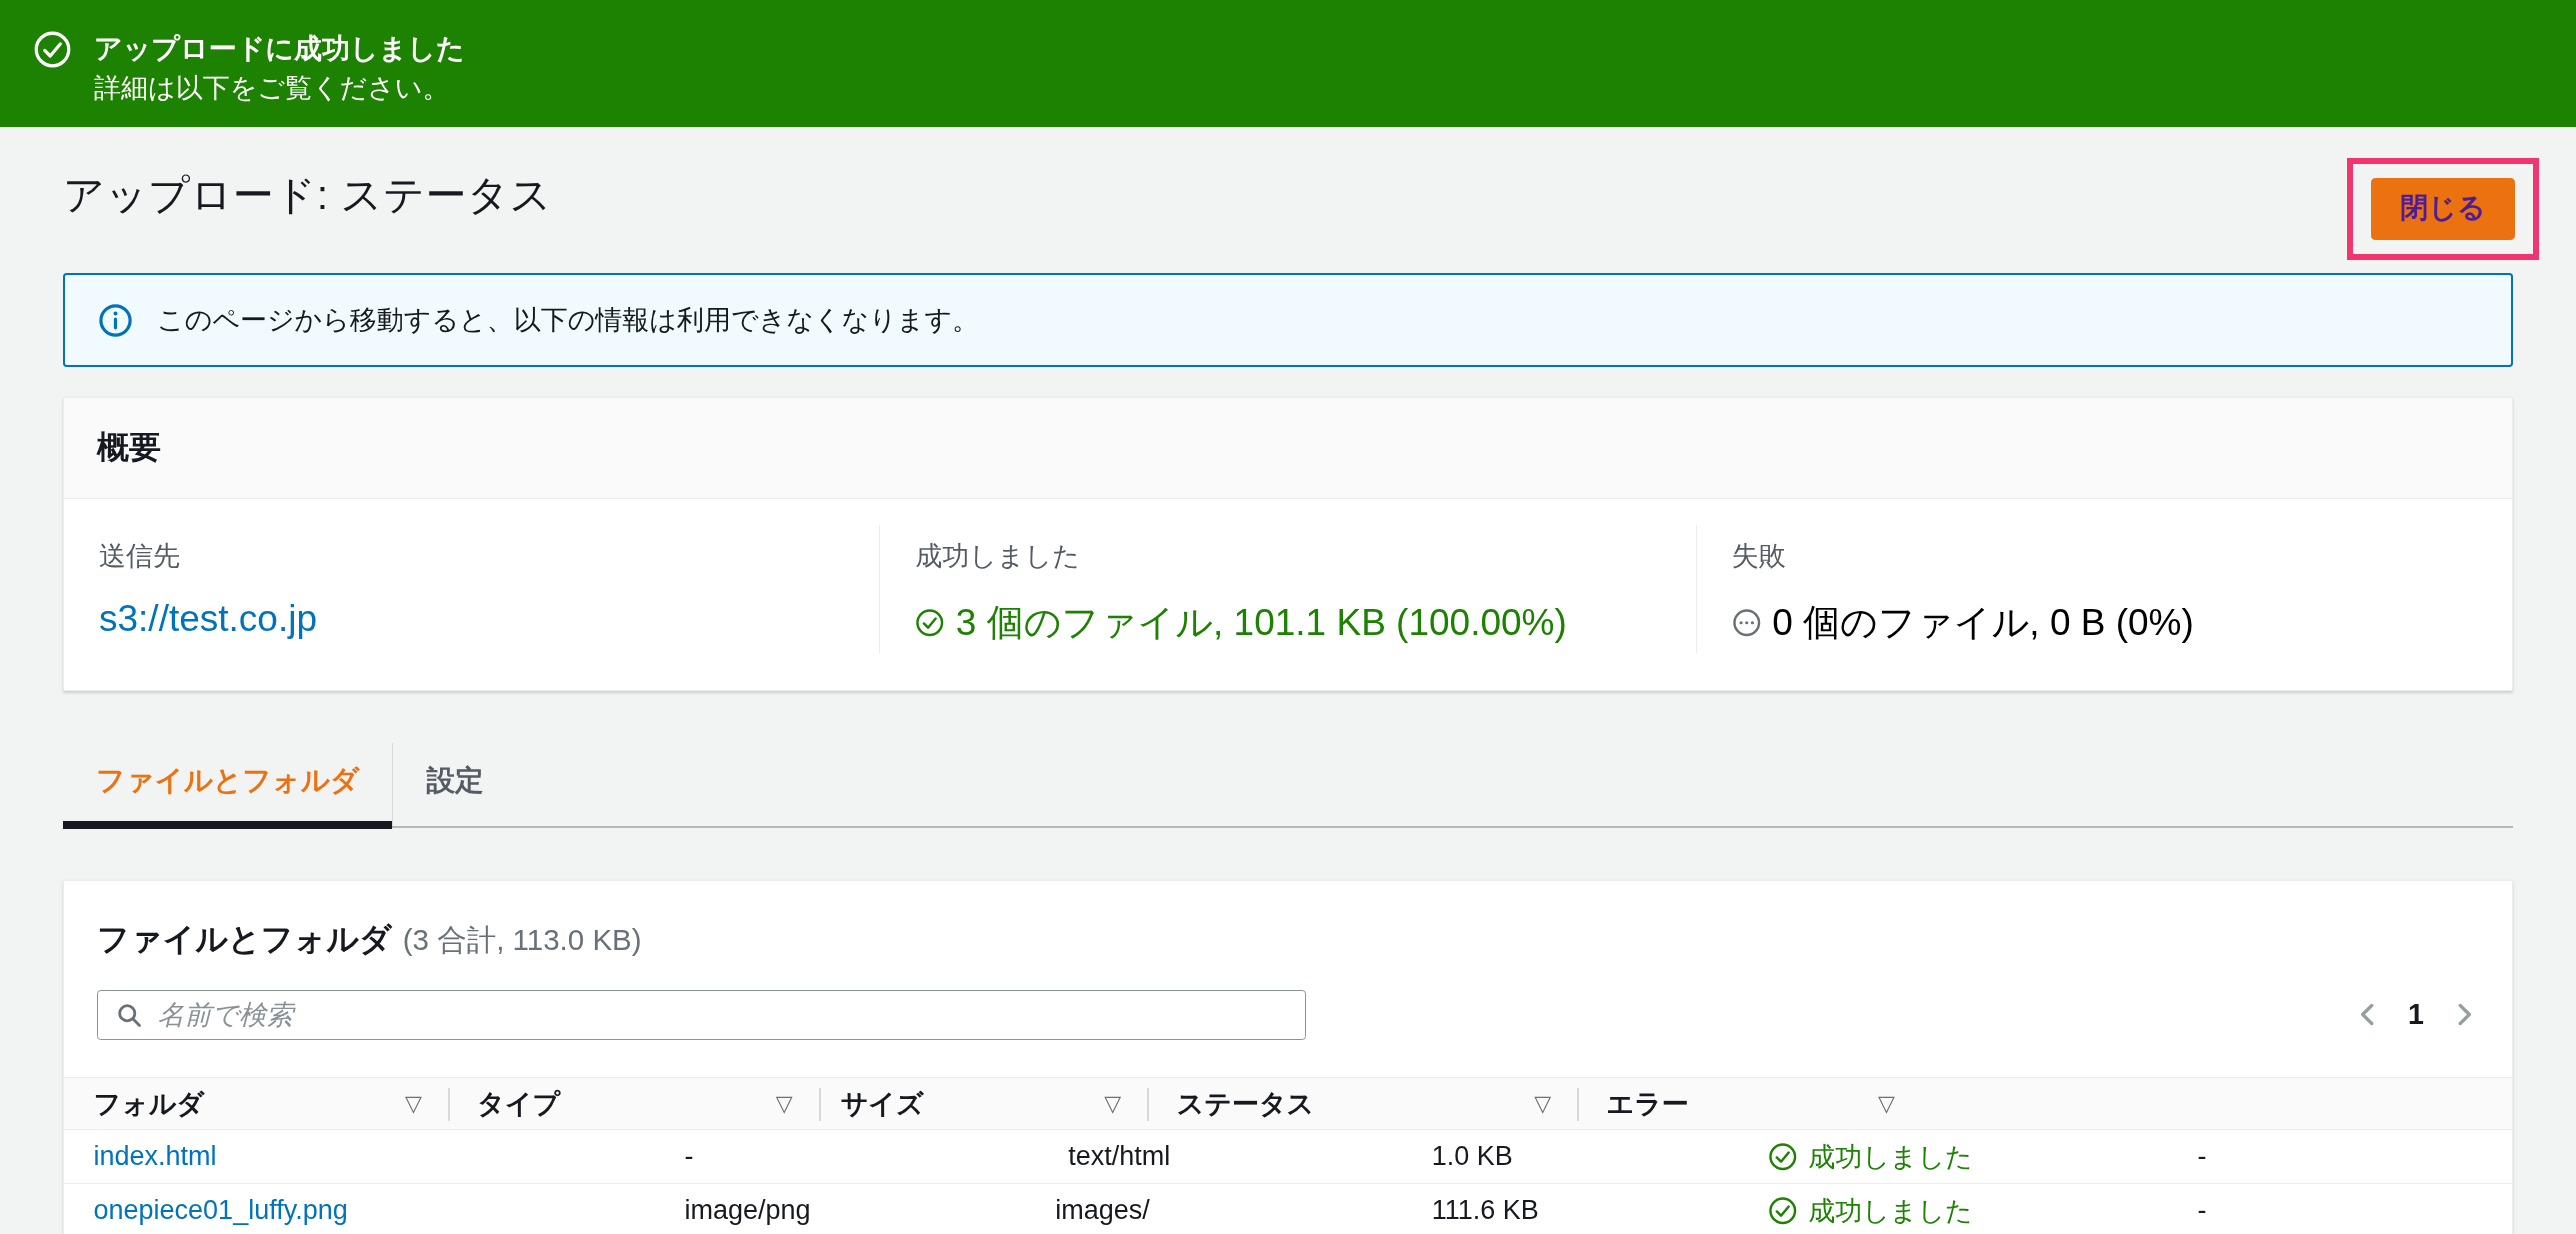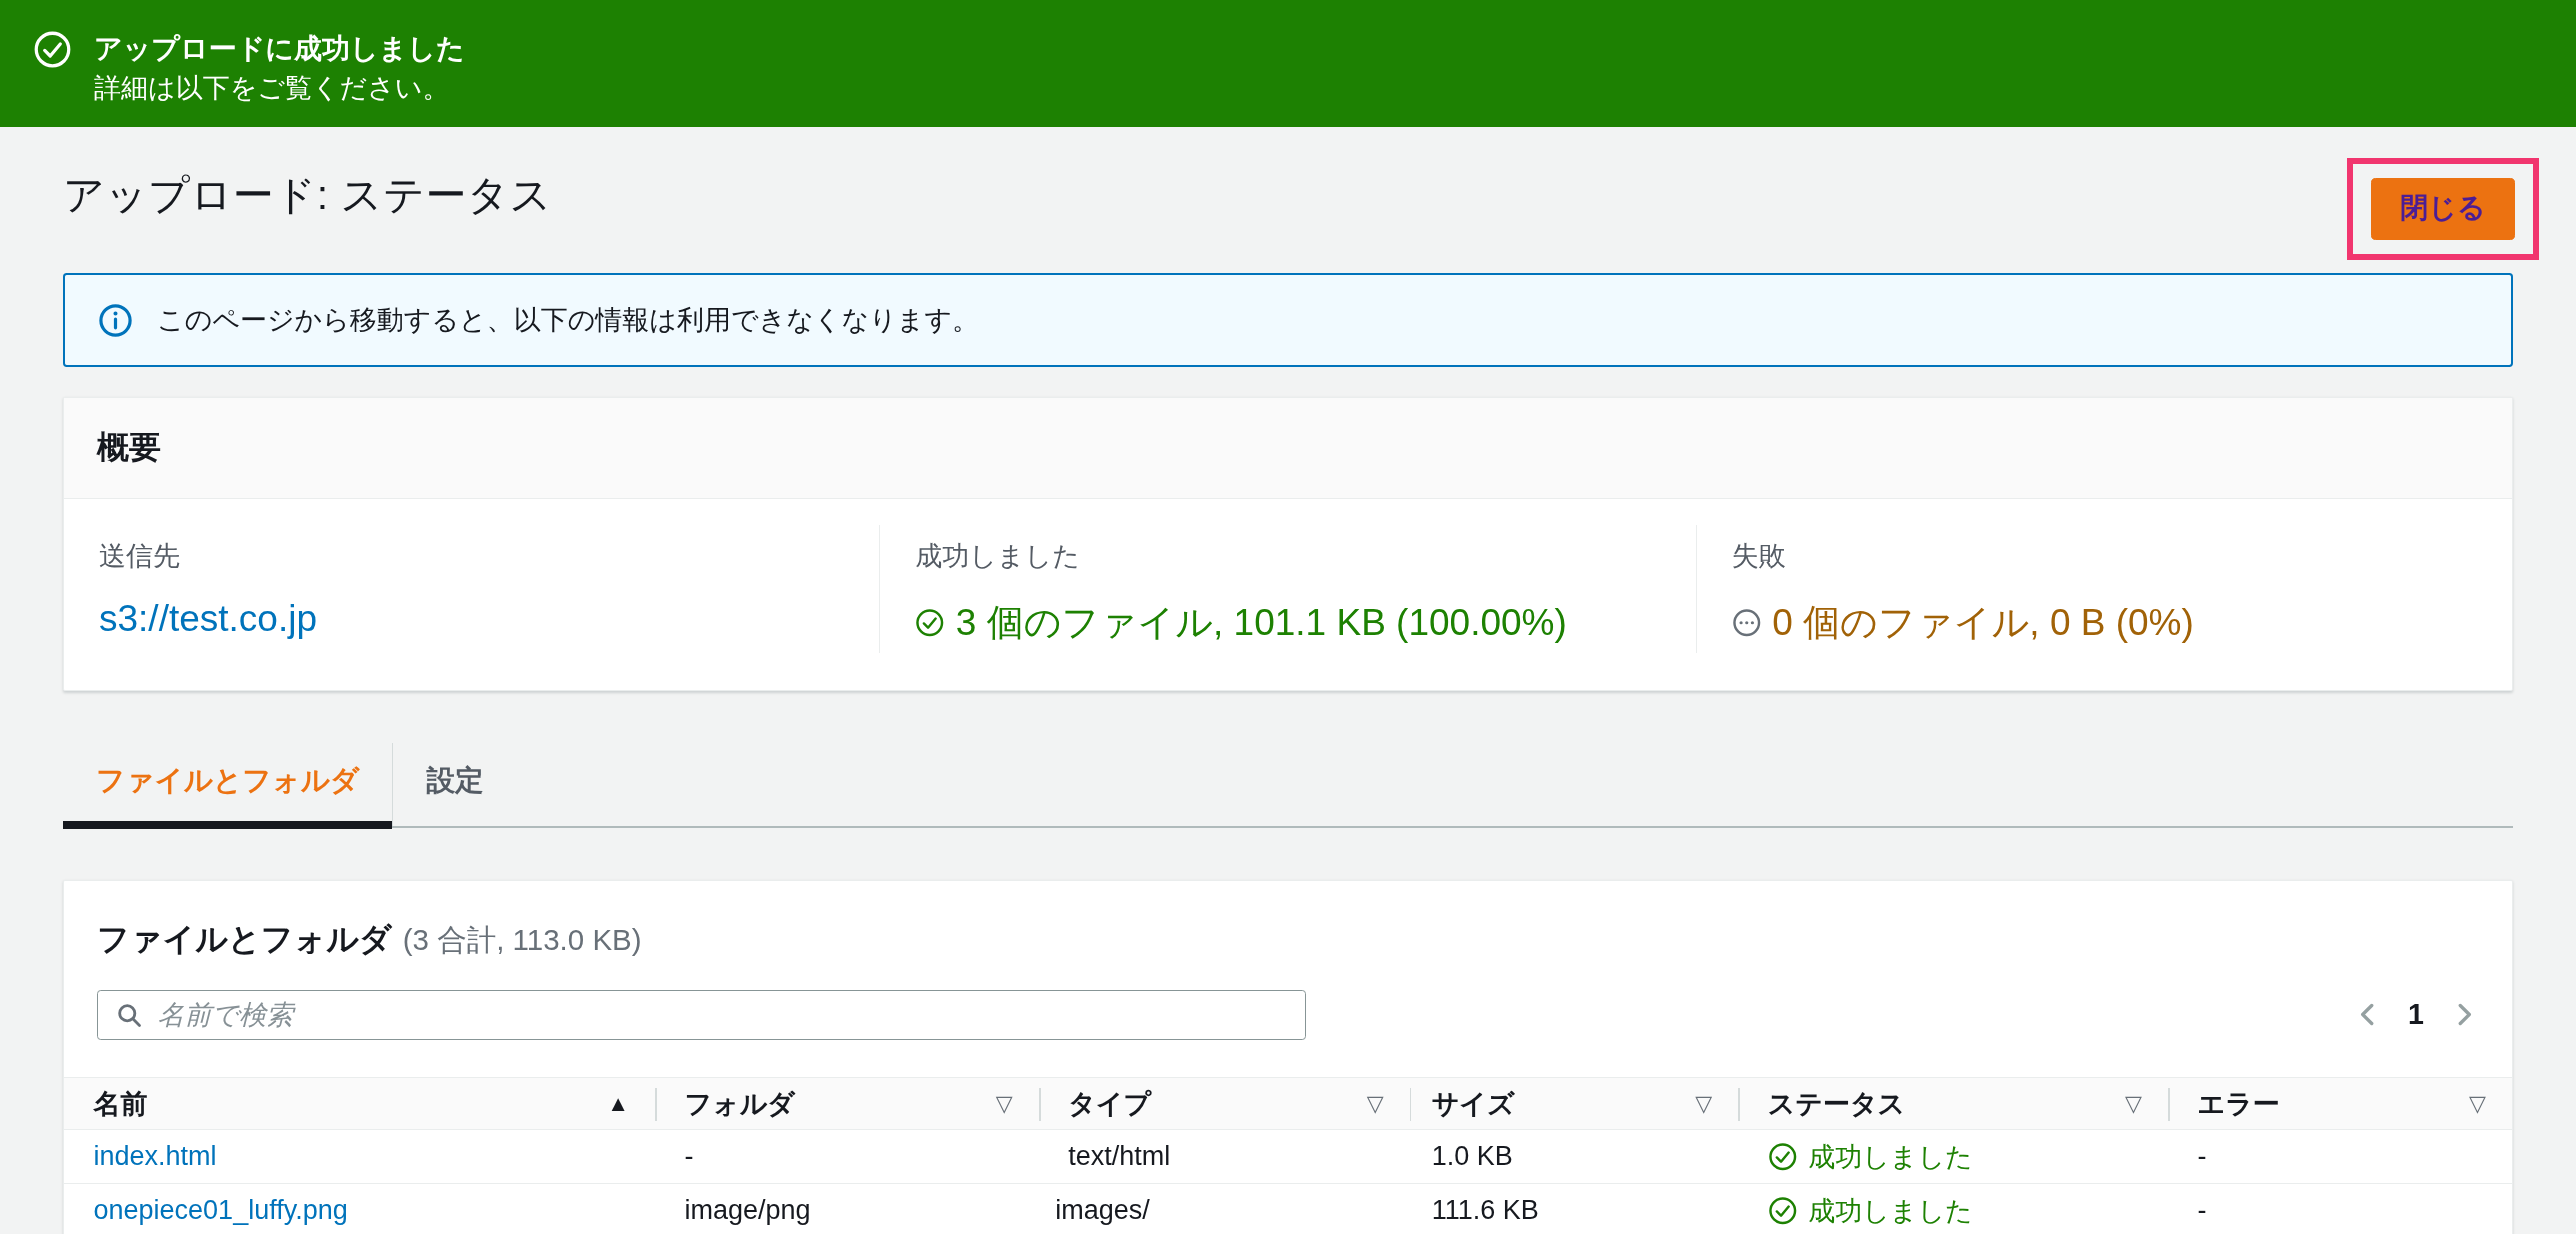--- a/index.html
+++ b/index.html
@@ -84,21 +84,21 @@
   .overview { margin-bottom: 52px; }
   .overview .card-header { height: 101px; }
   .card-title { font-size: 32px; font-weight: bold; }
   .overview-body { display: flex; padding: 26px 0 37px; }
   .ov-col { flex: 1 1 0; padding: 13px 0 5.5px 35px; }
   .ov-col + .ov-col { border-left: 1.8px solid #eaeded; }
   .ov-label { color: #545b64; font-size: 27px; margin-bottom: 24px; }
   .ov-value { font-size: 37px; display: flex; align-items: center; }
   .ov-link { color: #0073bb; text-decoration: none; }
   .ov-value.success { color: #1d8102; }
-  .ov-value.failed  { color: #a16207; }
+  .ov-value.failed  { color: #000000; }
   .ov-value .st-icon { margin-right: 11px; }
 
   
   .tabs { display: flex; border-bottom: 2.8px solid #b0babb; height: 85px; }
   .tab {
     position: relative;
     display: flex; align-items: center;
     padding: 0 33px 7.4px;
     font-size: 28.6px; font-weight: bold;
     color: #545b64;
@@ -280,24 +280,20 @@
           <svg class="page-chevron" viewBox="0 0 24 24" fill="none" stroke="currentColor" stroke-width="2.6" stroke-linecap="round" stroke-linejoin="round">
             <polyline points="9.5,5 16.5,12 9.5,19"></polyline>
           </svg>
         </div>
       </div>
     </div>
 
     <div class="table">
 
       <div class="t-row t-head">
-        <div class="t-cell c-name">
-          <span>名前</span>
-          <i class="sort-asc">▲</i>
-        </div>
         <div class="t-cell c-folder">
           <span>フォルダ</span>
           <i class="sort-desc">▽</i>
         </div>
         <div class="t-cell c-type">
           <span>タイプ</span>
           <i class="sort-desc">▽</i>
         </div>
         <div class="t-cell c-size">
           <span>サイズ</span>

